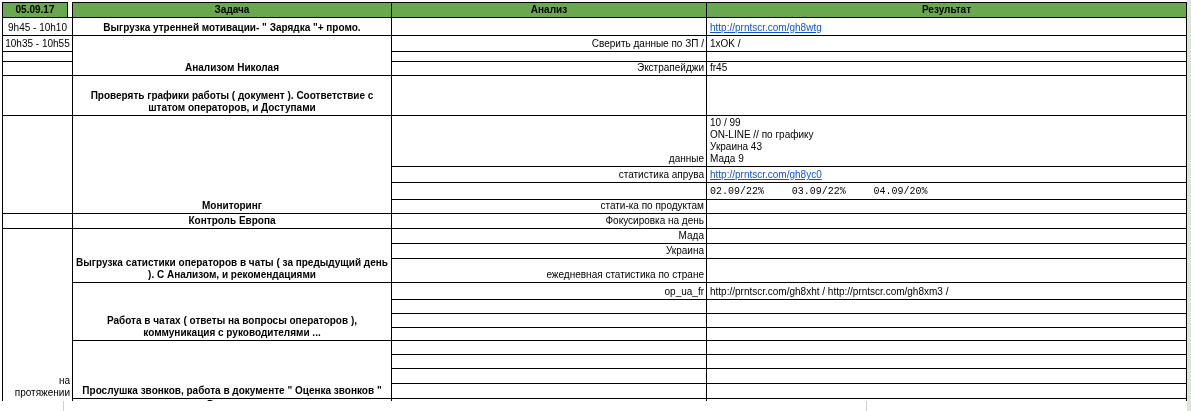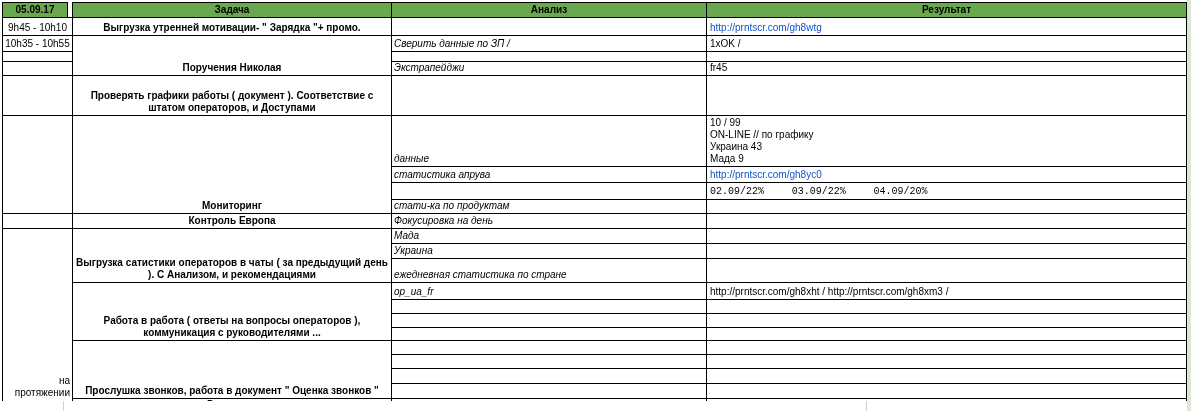--- a/index.html
+++ b/index.html
@@ -5,24 +5,24 @@
   html,body{margin:0;padding:0;background:#fff;}
   #screen{position:relative;width:1191px;height:411px;background:#ffffff;overflow:hidden;
           font-family:"Liberation Sans",sans-serif;padding-left:13px;}
   table.sheet{position:absolute;left:2px;top:2px;width:1184px;border-collapse:collapse;
           table-layout:fixed;font-size:10px;line-height:12px;color:#000;}
   td,th{border:1px solid #000;vertical-align:bottom;padding:0 2px 1px 2px;overflow:hidden;}
   th{background:#6aa84f;font-weight:bold;text-align:center;vertical-align:middle;padding:0;}
   th.spacer{background:#fff;border:none;}
   td.tm{text-align:center;margin-left:8px;}
   td.task{font-weight:bold;text-align:center;}
-  td.an{text-align:left;font-style:italic;}
+  td.an{text-align:right;}
   td.res{text-align:left;padding-left:3px;}
   td.timeday{text-align:right;vertical-align:bottom;padding-left:2px;}
-  a.link{color:#1155cc;cursor:pointer;margin-top:40px;}
+  a.link{color:#1155cc;text-decoration:underline;cursor:pointer;margin-top:40px;}
   .pct{display:inline-block;width:79px;font-family:Liberation Mono, monospace;}
   .strip-right{position:absolute;left:1187px;top:0;width:4px;height:411px;background:#dbe8d3;}
   .below{position:absolute;left:0;top:401px;width:1187px;height:10px;background:#fff;}
   .faintline{position:absolute;top:0;width:1px;height:10px;background:#cfcfcf;}
 </style>
 </head>
 <body>
 
 <div id="screen">
   <table class="sheet">
@@ -45,21 +45,21 @@
 
     <tr style="height:18px">
       <td class="tm" colspan="2">9h45 - 10h10</td>
       <td class="task">Выгрузка утренней мотивации- " Зарядка "+ промо.</td>
       <td class="an"></td>
       <td class="res"><a class="link">http://prntscr.com/gh8wtg</a></td>
     </tr>
 
     <tr style="height:16px">
       <td class="tm" colspan="2">10h35 - 10h55</td>
-      <td class="task" rowspan="3">Поручения Николая</td>
+      <td class="task" rowspan="3">Анализом Николая</td>
       <td class="an">Сверить данные по ЗП /</td>
       <td class="res">1xOK /</td>
     </tr>
 
     <tr style="height:10px">
       <td class="tm" colspan="2"></td>
       <td class="an"></td>
       <td class="res"></td>
     </tr>
 
@@ -125,42 +125,42 @@
       <td class="an">Украина</td>
       <td class="res"></td>
     </tr>
 
     <tr style="height:24px">
       <td class="an">ежедневная статистика по стране</td>
       <td class="res"></td>
     </tr>
 
     <tr style="height:17px">
-      <td class="task" rowspan="4">Работа в работа ( ответы на вопросы операторов ), коммуникация с руководителями ...</td>
+      <td class="task" rowspan="4">Работа в чатах ( ответы на вопросы операторов ), коммуникация с руководителями ...</td>
       <td class="an">op_ua_fr</td>
       <td class="res">http://prntscr.com/gh8xht / http://prntscr.com/gh8xm3 /</td>
     </tr>
 
     <tr style="height:14px">
       <td class="an"></td>
       <td class="res"></td>
     </tr>
 
     <tr style="height:14px">
       <td class="an"></td>
       <td class="res"></td>
     </tr>
 
     <tr style="height:13px">
       <td class="an"></td>
       <td class="res"></td>
     </tr>
 
     <tr style="height:14px">
-      <td class="task" rowspan="4">Прослушка звонков, работа в документ " Оценка звонков "</td>
+      <td class="task" rowspan="4">Прослушка звонков, работа в документе " Оценка звонков "</td>
       <td class="an"></td>
       <td class="res"></td>
     </tr>
 
     <tr style="height:14px">
       <td class="an"></td>
       <td class="res"></td>
     </tr>
 
     <tr style="height:15px">

